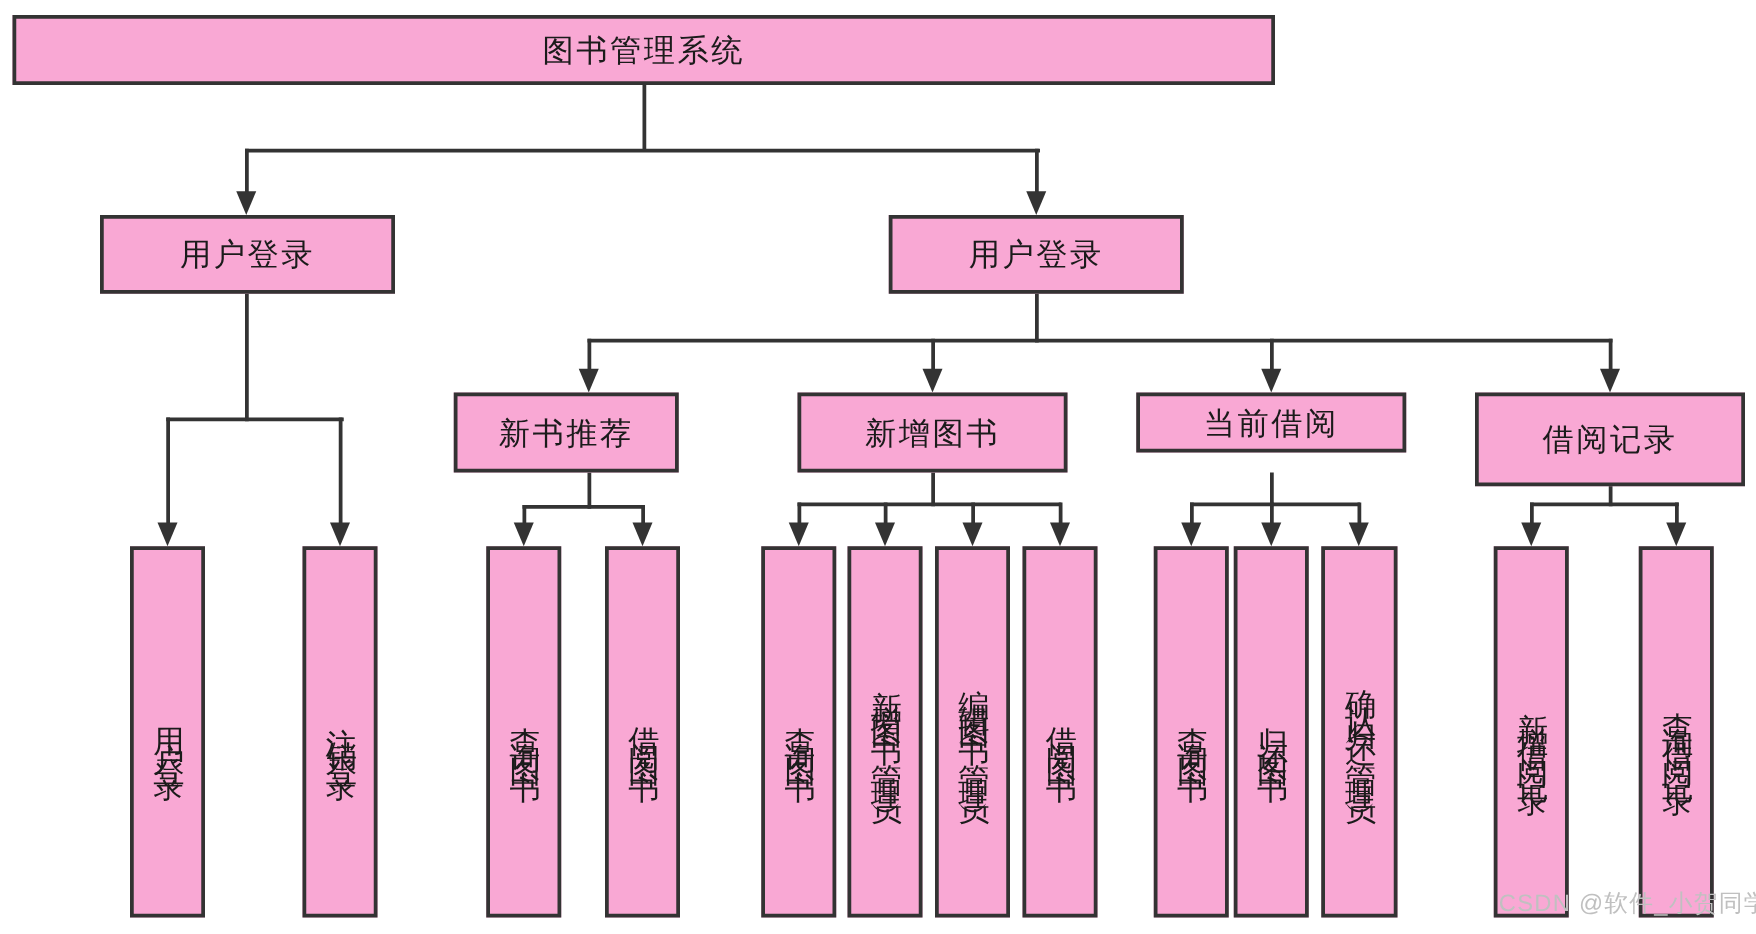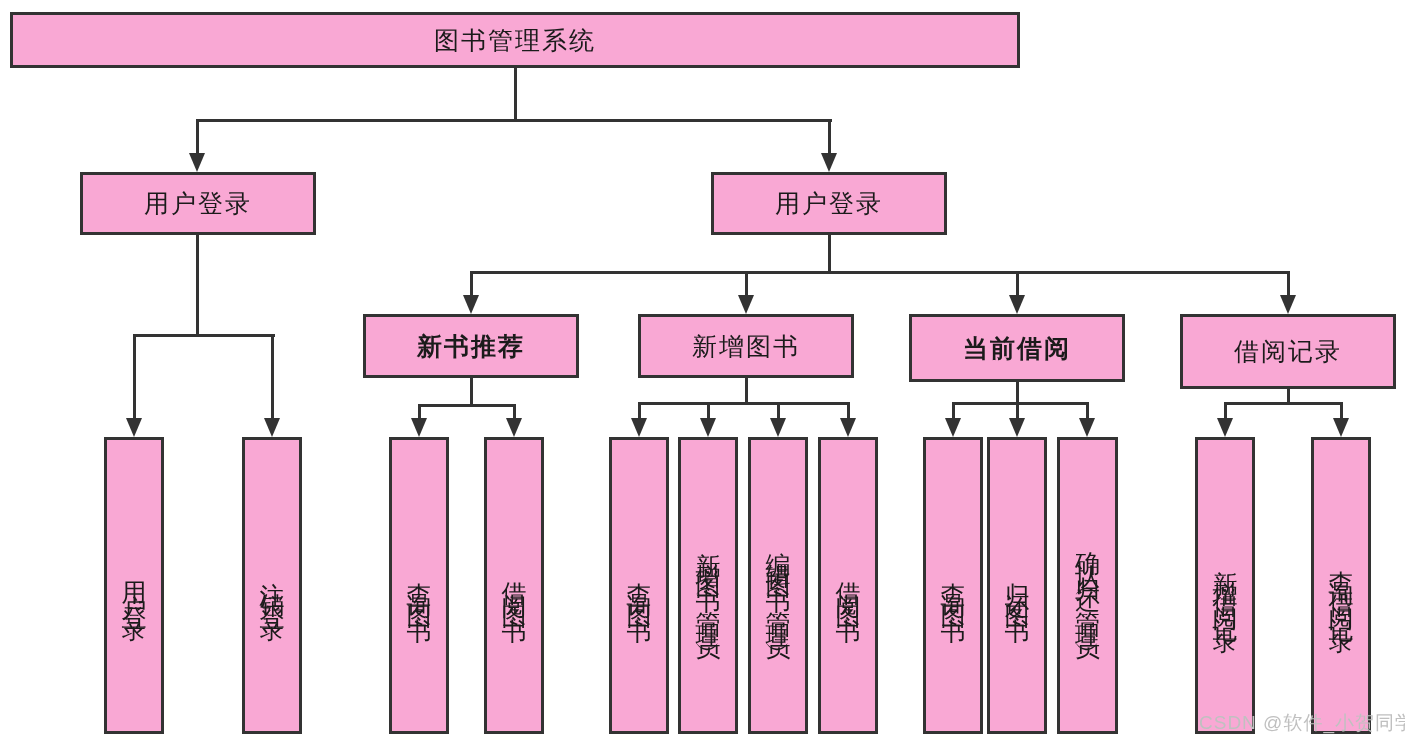--- a/index.html
+++ b/index.html
@@ -87,27 +87,27 @@
   <div class="hline" style="left:470px; top:271px; width:820px;"></div>
   <div class="vline" style="left:470px; top:271px; height:27px;"></div>
   <div class="arrow" style="left:463px; top:295px;"></div>
   <div class="vline" style="left:745px; top:271px; height:27px;"></div>
   <div class="arrow" style="left:738px; top:295px;"></div>
   <div class="vline" style="left:1016px; top:271px; height:27px;"></div>
   <div class="arrow" style="left:1009px; top:295px;"></div>
   <div class="vline" style="left:1287px; top:271px; height:27px;"></div>
   <div class="arrow" style="left:1280px; top:295px;"></div>
 
-  <div class="node" style="left:363px; top:314px; width:216px; height:64px;font-weight:bold;">
+  <div class="node" style="left:363px; top:314px; width:180px; height:64px;">
     <span>新书推荐</span>
   </div>
   <div class="node" style="left:638px; top:314px; width:216px; height:64px;">
     <span>新增图书</span>
   </div>
-  <div class="node" style="left:909px; top:314px; width:216px; height:68px;font-weight:bold;">
+  <div class="node" style="left:909px; top:314px; width:216px; height:48px;">
     <span>当前借阅</span>
   </div>
   <div class="node" style="left:1180px; top:314px; width:216px; height:75px;">
     <span>借阅记录</span>
   </div>
 
   <div class="vline" style="left:470px; top:378px; height:29px;"></div>
   <div class="hline" style="left:418px; top:404px; width:98px;"></div>
   <div class="vline" style="left:418px; top:404px; height:17px;"></div>
   <div class="arrow" style="left:411px; top:418px;"></div>

